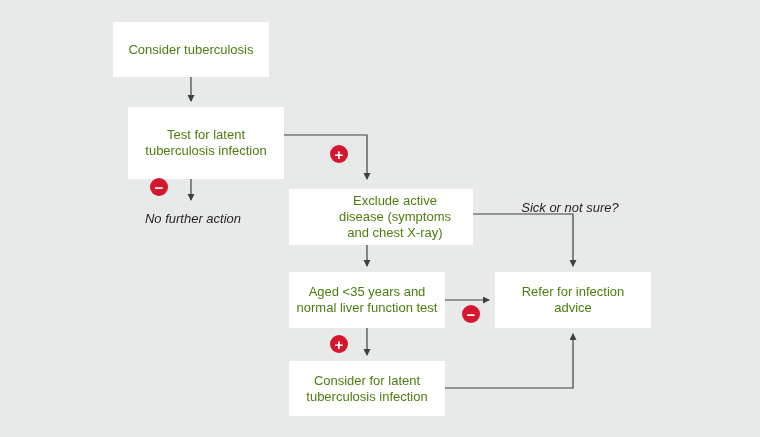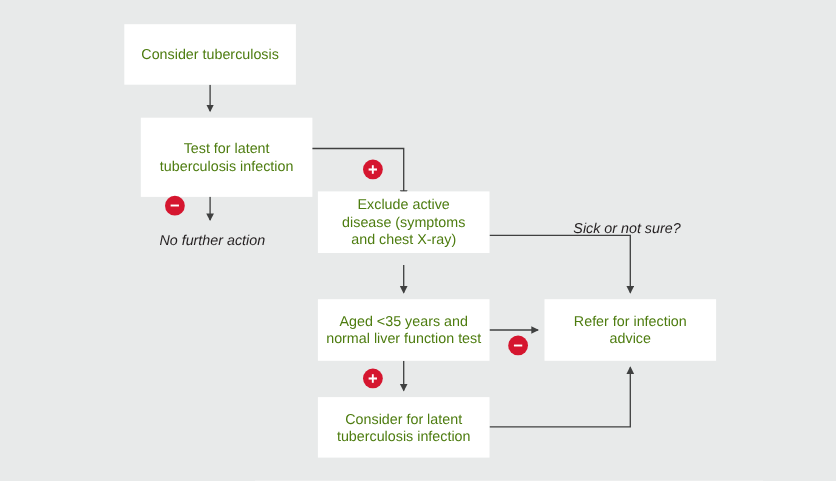--- a/index.html
+++ b/index.html
@@ -27,21 +27,21 @@
     font-size: 13px;
     line-height: 16px;
     display: flex;
     align-items: center;
     justify-content: center;
     text-align: center;
     white-space: pre-line;
   }
   #n-consider  { left: 113px; top: 22px;  height: 55px; }
   #n-test      { left: 113px; top: 107px; height: 72px; margin-left: 15px; }
-  #n-exclude   { left: 289px; top: 174px; height: 56px; }
+  #n-exclude   { left: 289px; top: 189px; height: 56px; padding-left: 28px; }
   #n-aged      { left: 289px; top: 272px; height: 56px; }
   #n-isoniazid { left: 289px; top: 361px; height: 55px; }
   #n-refer     { left: 495px; top: 272px; height: 56px; }
 
   .flabel {
     position: absolute;
     width: 160px;
     color: #231f20;
     font-size: 13px;
     line-height: 16px;

